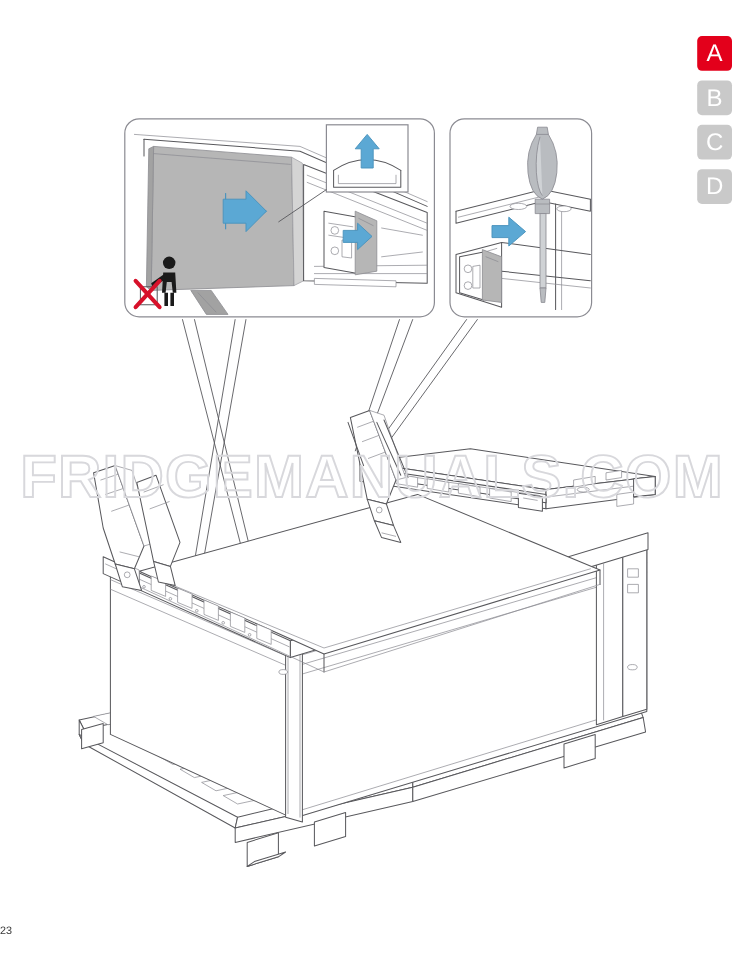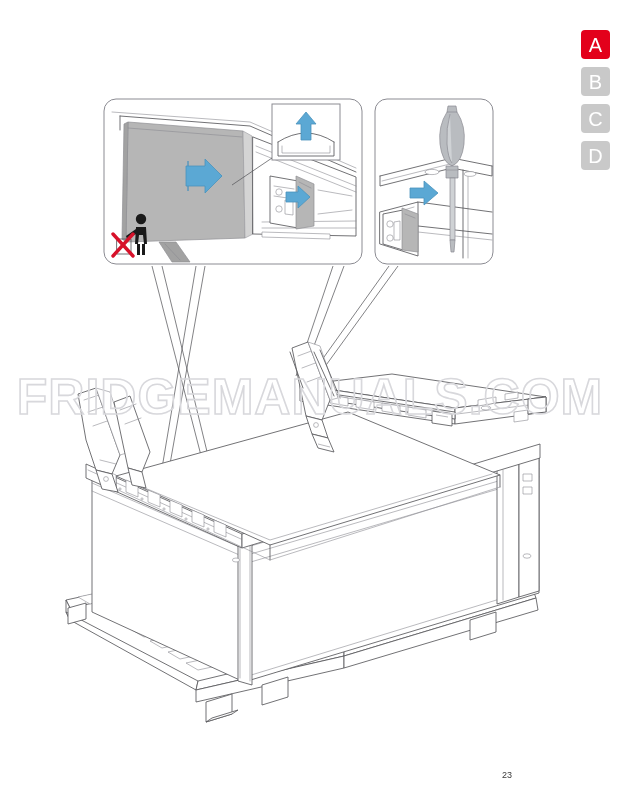--- a/index.html
+++ b/index.html
@@ -77,22 +77,22 @@
     fill: none;
     stroke: #d8d8dc;
     stroke-width: 1.6px;
   }
 
   
   #page-number {
     position: absolute;
     left: 0;
     top: 770px;
-    width: 512px;
-    text-align: right;
+    width: 620px;
+    text-align: left;
     font-size: 9px;
     color: #3a3a3a;
     font-family: "Liberation Sans", sans-serif;
   }
 </style>
 </head>
 <body>
 
 <div id="page">
 

